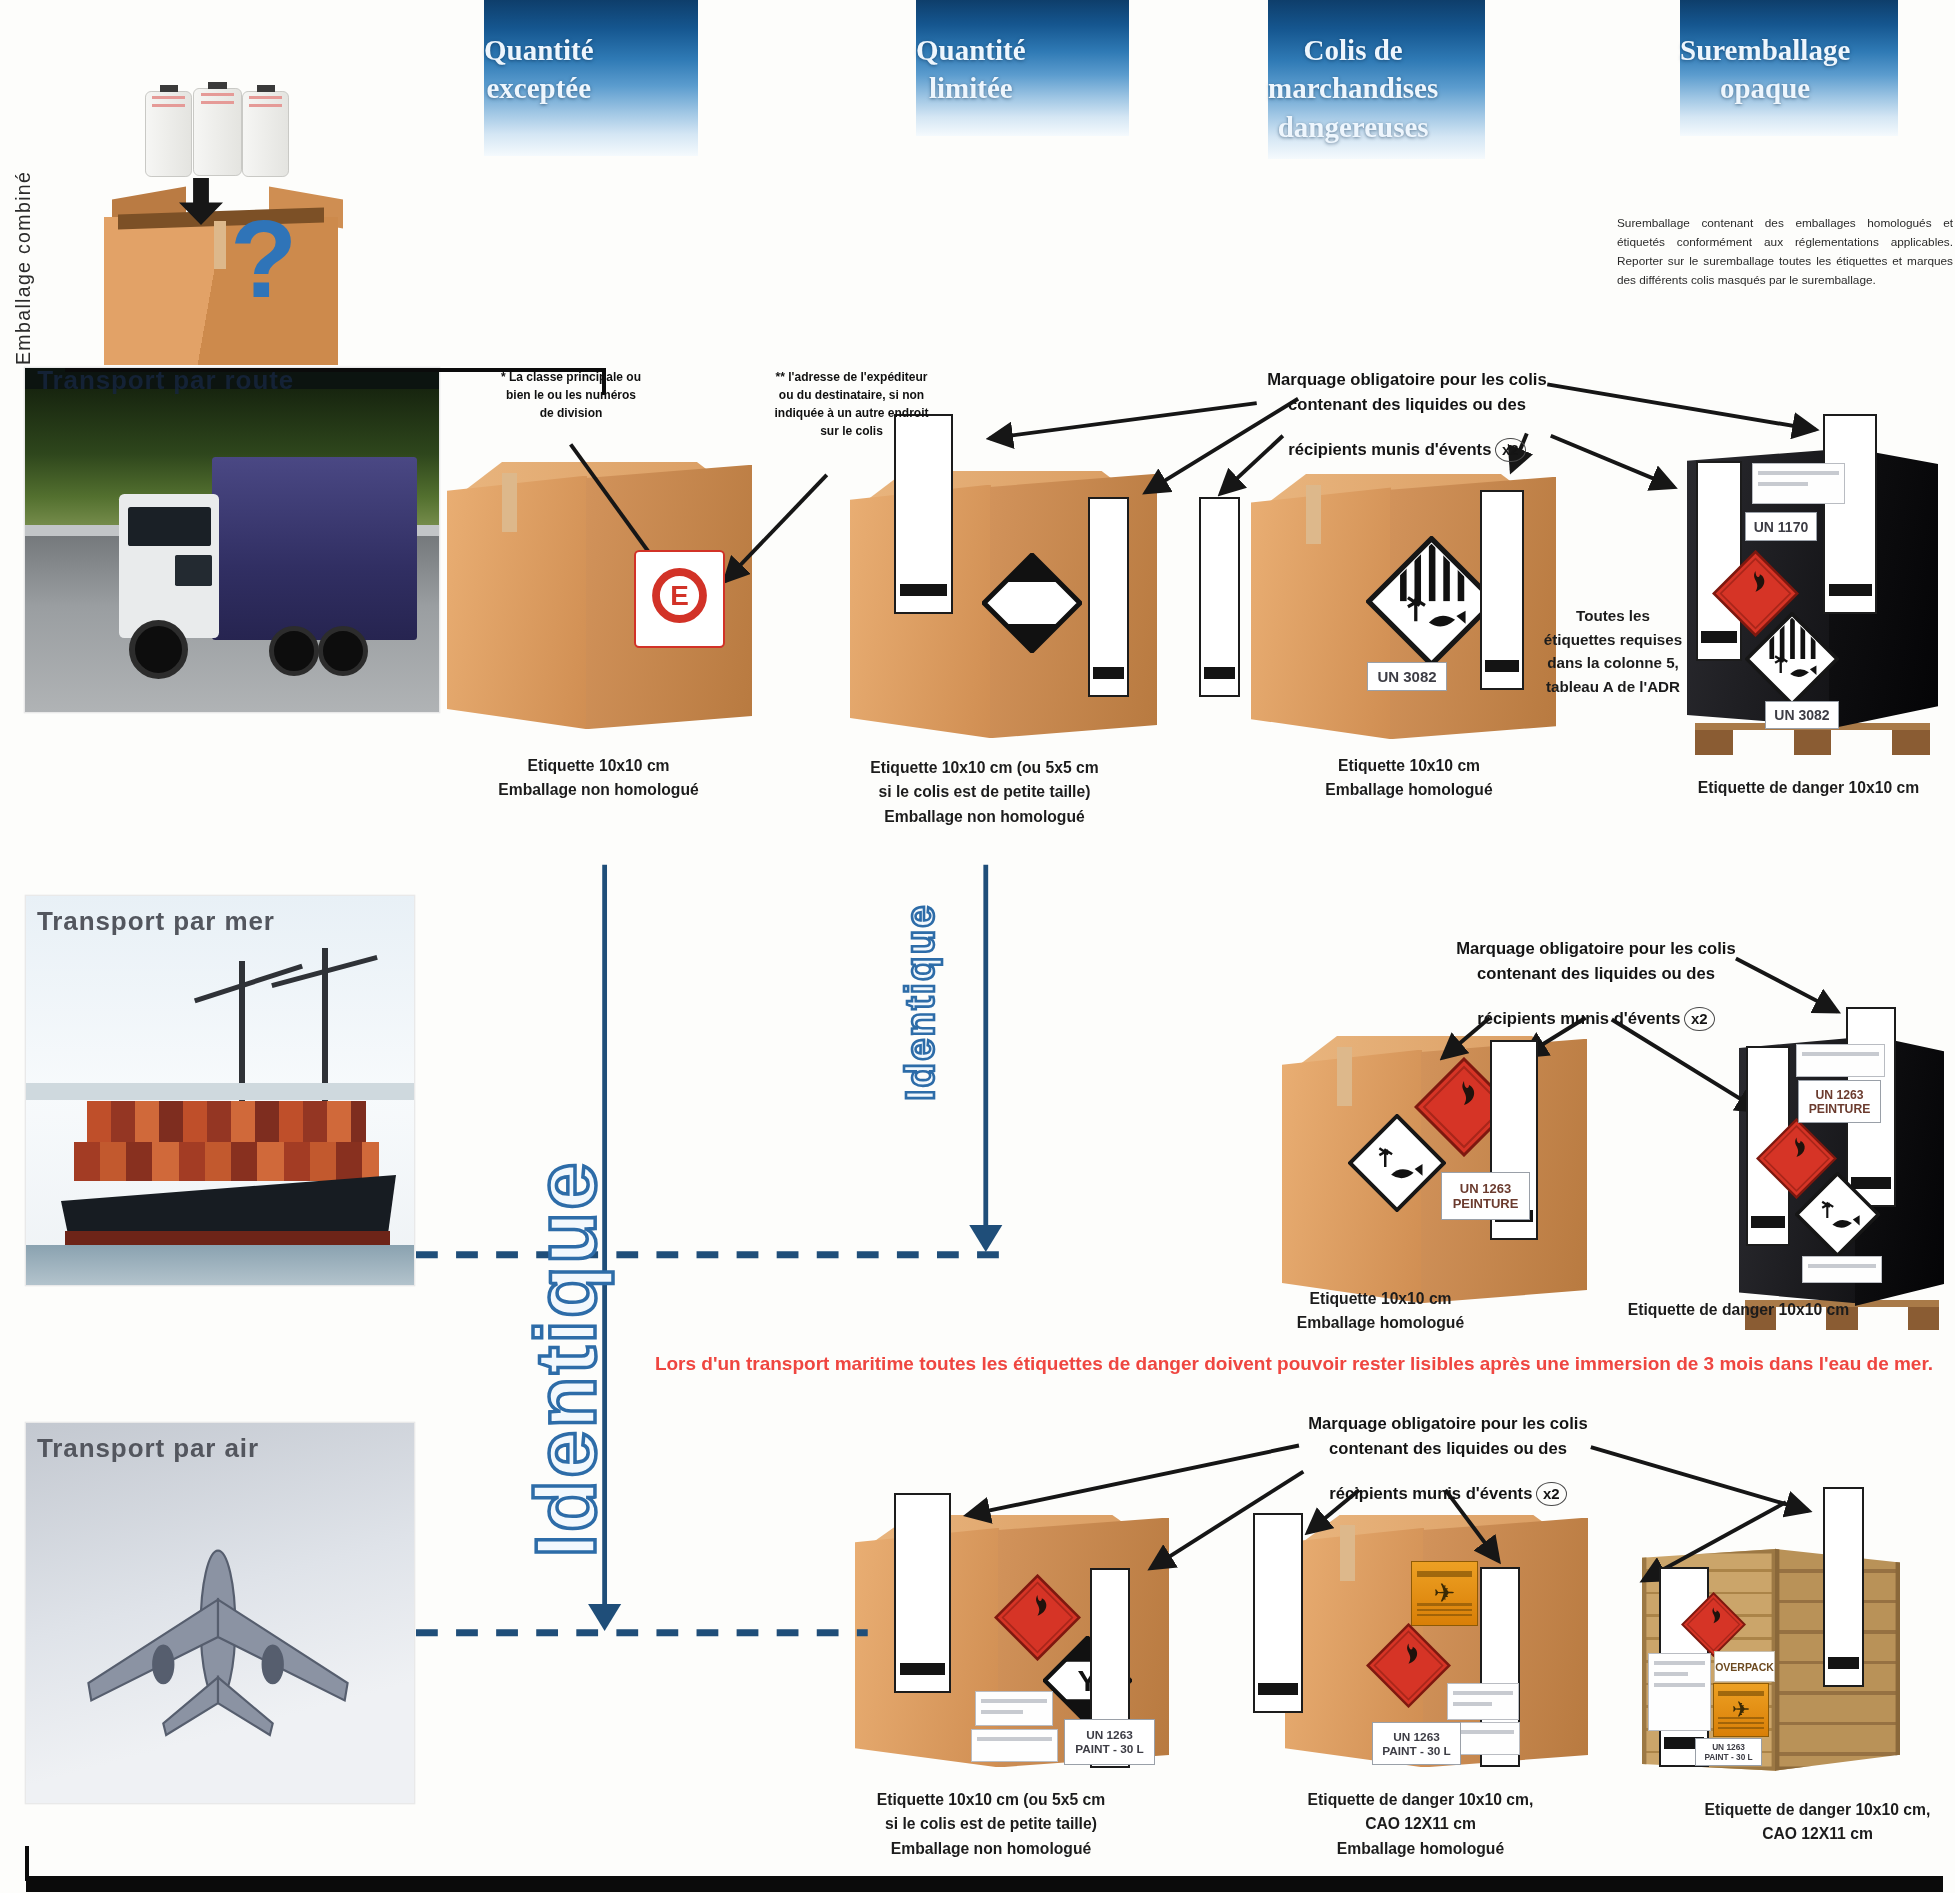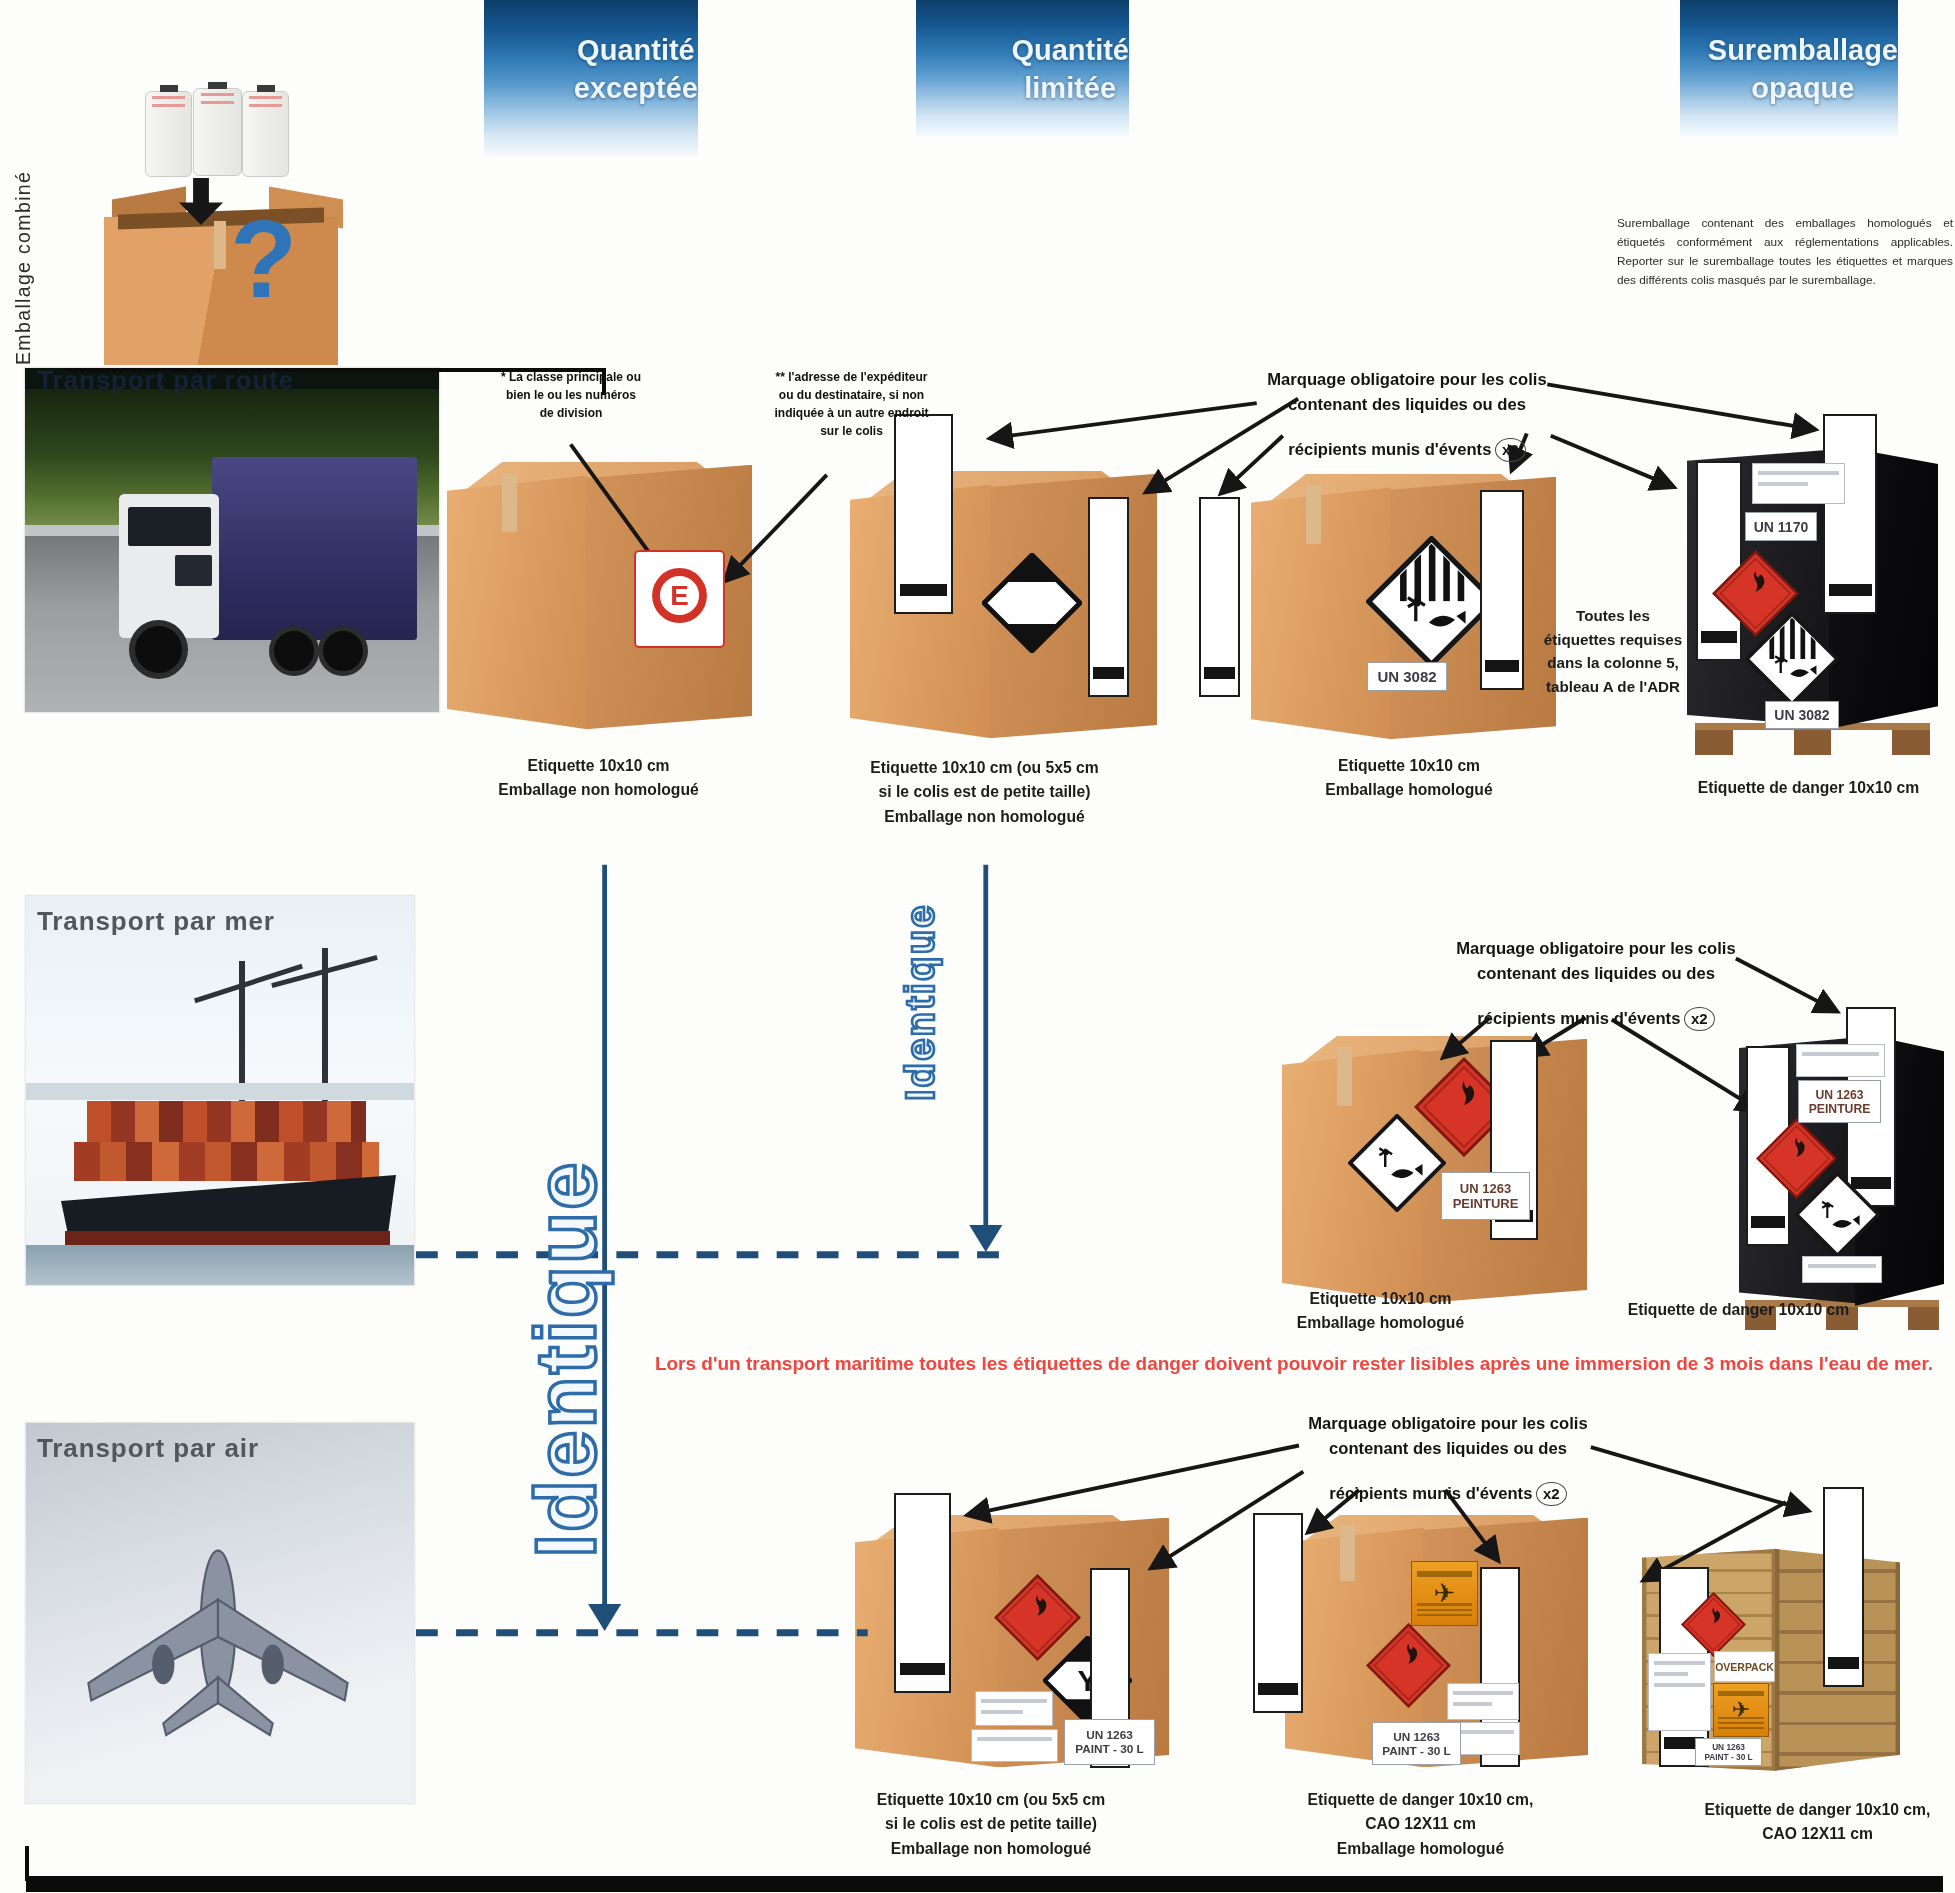--- a/index.html
+++ b/index.html
@@ -1,20 +1,20 @@
 <!DOCTYPE html>
 <html style="font-size:7px"><head>
 <meta charset="utf-8">
 <style>
   html,body{margin:0;padding:0;background:#fff;}
   #canvas{position:relative;width:1955px;height:1893px;background:#fdfdfb;font-family:"Liberation Sans",sans-serif;overflow:hidden;}
   .abs{position:absolute;}
   
-  .hdr{position:absolute;top:0;z-index:6;display:flex;justify-content:flex-end;
-       background:linear-gradient(180deg,#0e3e6b 0%,#15568f 18%,#2f7ab5 38%,#5b9cce 55%,#9fc6e4 72%,#d4e6f4 86%,#f5fafd 100%);}
+  .hdr{position:absolute;top:0;z-index:6;display:flex;justify-content:flex-start;
+       background:linear-gradient(180deg,#0e3e6b 0%,#15568f 18%,#2f7ab5 38%,#5b9cce 55%,#9fc6e4 72%,#d4e6f4 86%,#f5fafd 100%);font-family:Liberation Serif, serif;}
   .hdr span{white-space:pre-line;text-align:center;color:#eef6fd;font-size:29px;font-weight:700;line-height:1.32;
        text-shadow:0 1.3px 3.5px rgba(8,40,72,.55);margin-top:31px;}
   
   .note{position:absolute;z-index:6;white-space:pre-line;text-align:center;font-size:12px;line-height:1.5;font-weight:600;color:#101010;}
   .cap{position:absolute;z-index:6;white-space:pre-line;text-align:center;font-size:15.7px;line-height:1.55;font-weight:600;color:#1c1c1c;}
   .marq{position:absolute;z-index:6;text-align:center;font-size:16.6px;line-height:1.5;font-weight:600;color:#141414;}
   .x2{display:inline-block;border:1.7px solid #4a4a4a;border-radius:50%;padding:0 6.1px;margin-left:3.5px;font-size:15px;margin-top:20px;}
   .smallnote{position:absolute;z-index:6;font-size:11.8px;line-height:1.62;color:#2a2a2a;text-align:justify;font-weight:500;}
   .idq{position:absolute;z-index:7;font-weight:800;color:#f2f8fd;-webkit-text-stroke:2.6px #2d6ca8;letter-spacing:2.2px;white-space:nowrap;}
   .rednote{position:absolute;z-index:7;text-align:center;font-size:19px;font-weight:700;color:#ef4640;}
@@ -67,20 +67,25 @@
 <div id="canvas">
 
   <div class="hdr" style="left:484px;width:214px;height:156px;">
       <span>Quantité
 exceptée</span>
     </div>
   <div class="hdr" style="left:916px;width:213px;height:136px;">
       <span>Quantité
 limitée</span>
     </div>
+  <div class="hdr" style="left:1268px;width:217px;height:159px;">
+      <span>Colis de
+marchandises
+dangereuses</span>
+    </div>
   <div class="hdr" style="left:1680px;width:218px;height:136px;">
       <span>Suremballage
 opaque</span>
     </div>
 
   <div class="smallnote" style="left:1617px;top:214px;width:336px;">Suremballage contenant des emballages homologués et étiquetés conformément aux réglementations applicables. Reporter sur le suremballage toutes les étiquettes et marques des différents colis masqués par le suremballage.</div>
 
   <div class="abs" style="left:12.2px;top:117px;width:30.5px;height:248px;z-index:6;">
     <div class="vtext" style="height:248px;">Emballage combiné</div>
   </div>

